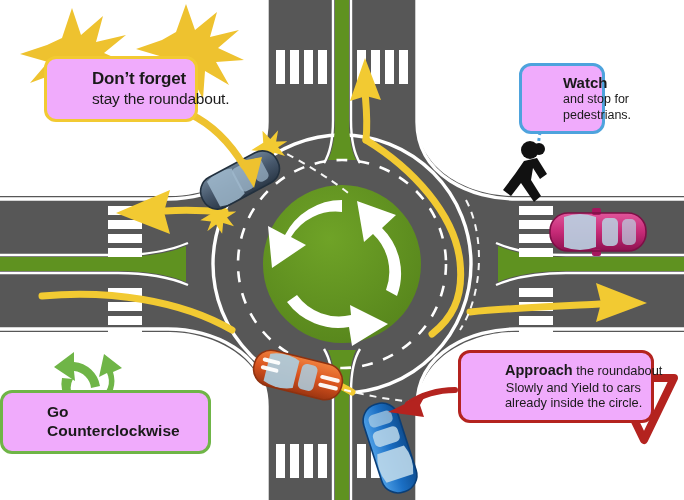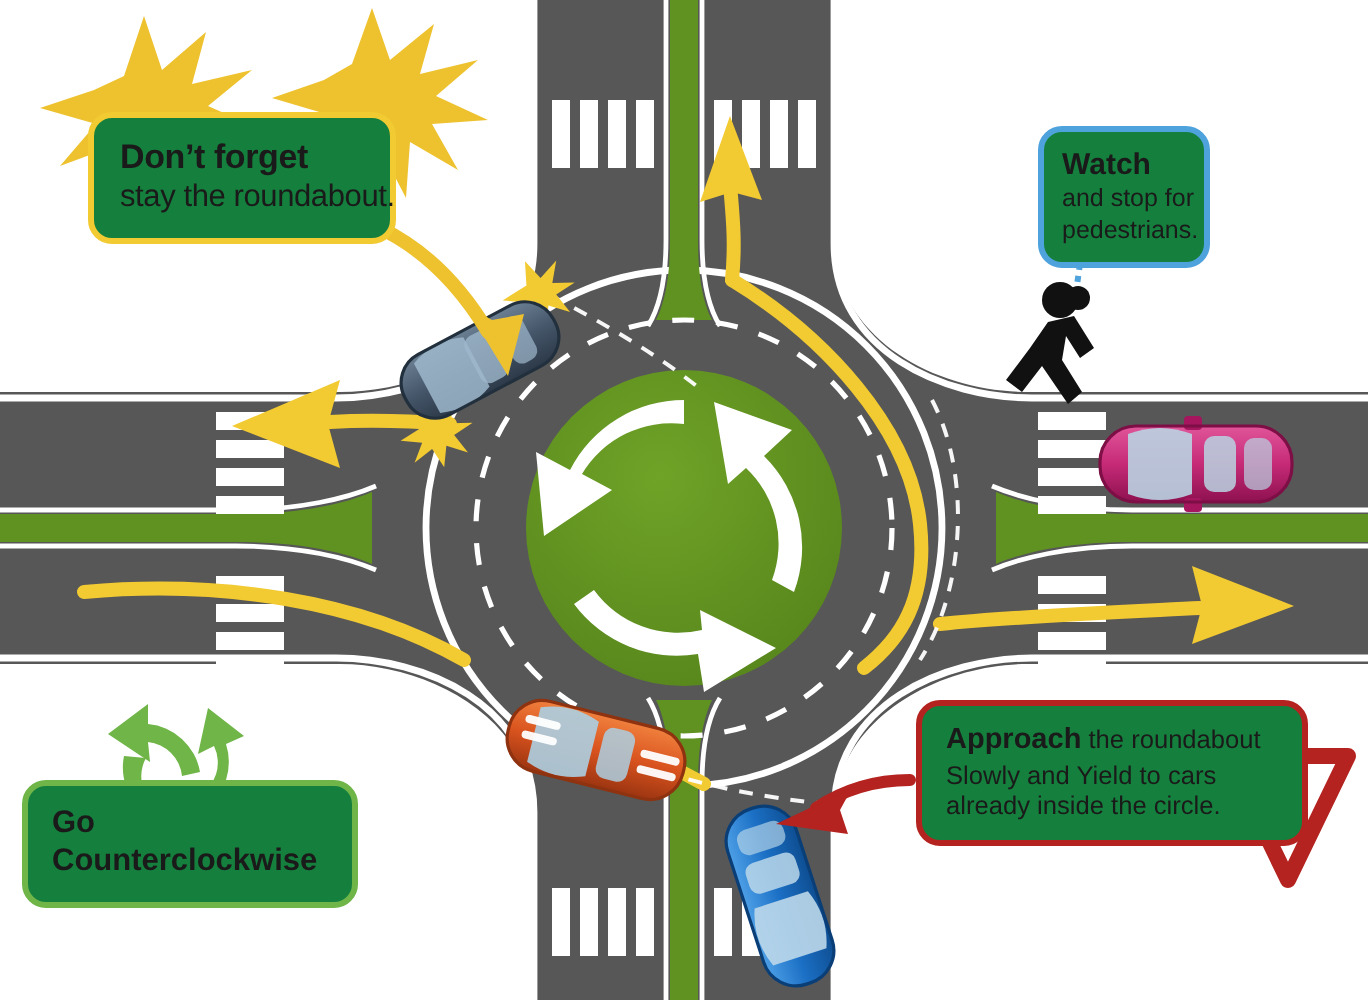--- a/index.html
+++ b/index.html
@@ -1,37 +1,37 @@
 <!DOCTYPE html>
 <html><head>
 <meta charset="utf-8">
 <style>
   html,body{margin:0;padding:0;background:#fff;}
   body{width:684px;height:500px;overflow:hidden;font-family:"Liberation Sans",sans-serif;}
   #stage{position:relative;width:684px;height:500px;background:#ffffff;}
   #stage svg.layer{position:absolute;left:0;top:0;width:684px;height:500px;}
 
-  .callout{position:absolute;background:#15803d;border-radius:12px;box-sizing:border-box;}
+  .callout{position:absolute;background:#f0abfc;border-radius:12px;box-sizing:border-box;padding-left:32px;}
   .callout .txt{padding:10px 12px 10px 13px;color:#1a1a1a;line-height:1.22;}
   .callout .hl{font-weight:bold;}
 
   #callout-signal{left:44px;top:56px;width:154px;border:3px solid #f2ca32;}
   #callout-signal .txt{font-size:15.5px;letter-spacing:-0.2px;}
   #callout-signal .hl{font-size:17px;}
 
   #callout-watch{left:519px;top:63px;width:86px;border:3px solid #4ea3dd;}
   #callout-watch .txt{font-size:12.5px;padding:8px 9px;}
   #callout-watch .hl{font-size:15px;}
 
-  #callout-counter{left:11px;top:390px;width:168px;border:3px solid #6fb547;}
+  #callout-counter{left:0;top:390px;width:211px;border:3px solid #6fb547;}
   #callout-counter .txt{font-size:13.5px;padding:10px 10px 10px 12px;}
   #callout-counter .hl{font-size:15.5px;}
   #callout-counter .sub{font-size:12.5px;}
 
-  #callout-approach{left:458px;top:350px;width:196px;border:3px solid #b4231f;}
+  #callout-approach{left:458px;top:350px;width:196px;border:3px solid #b4231f;text-align:right;}
   #callout-approach .txt{font-size:12.8px;padding:9px 10px 9px 12px;}
   #callout-approach .hl{font-size:14.5px;}
 
   .nowrapline{white-space:nowrap;}
 </style>
 </head>
 <body>
 
 <div id="stage">
 

